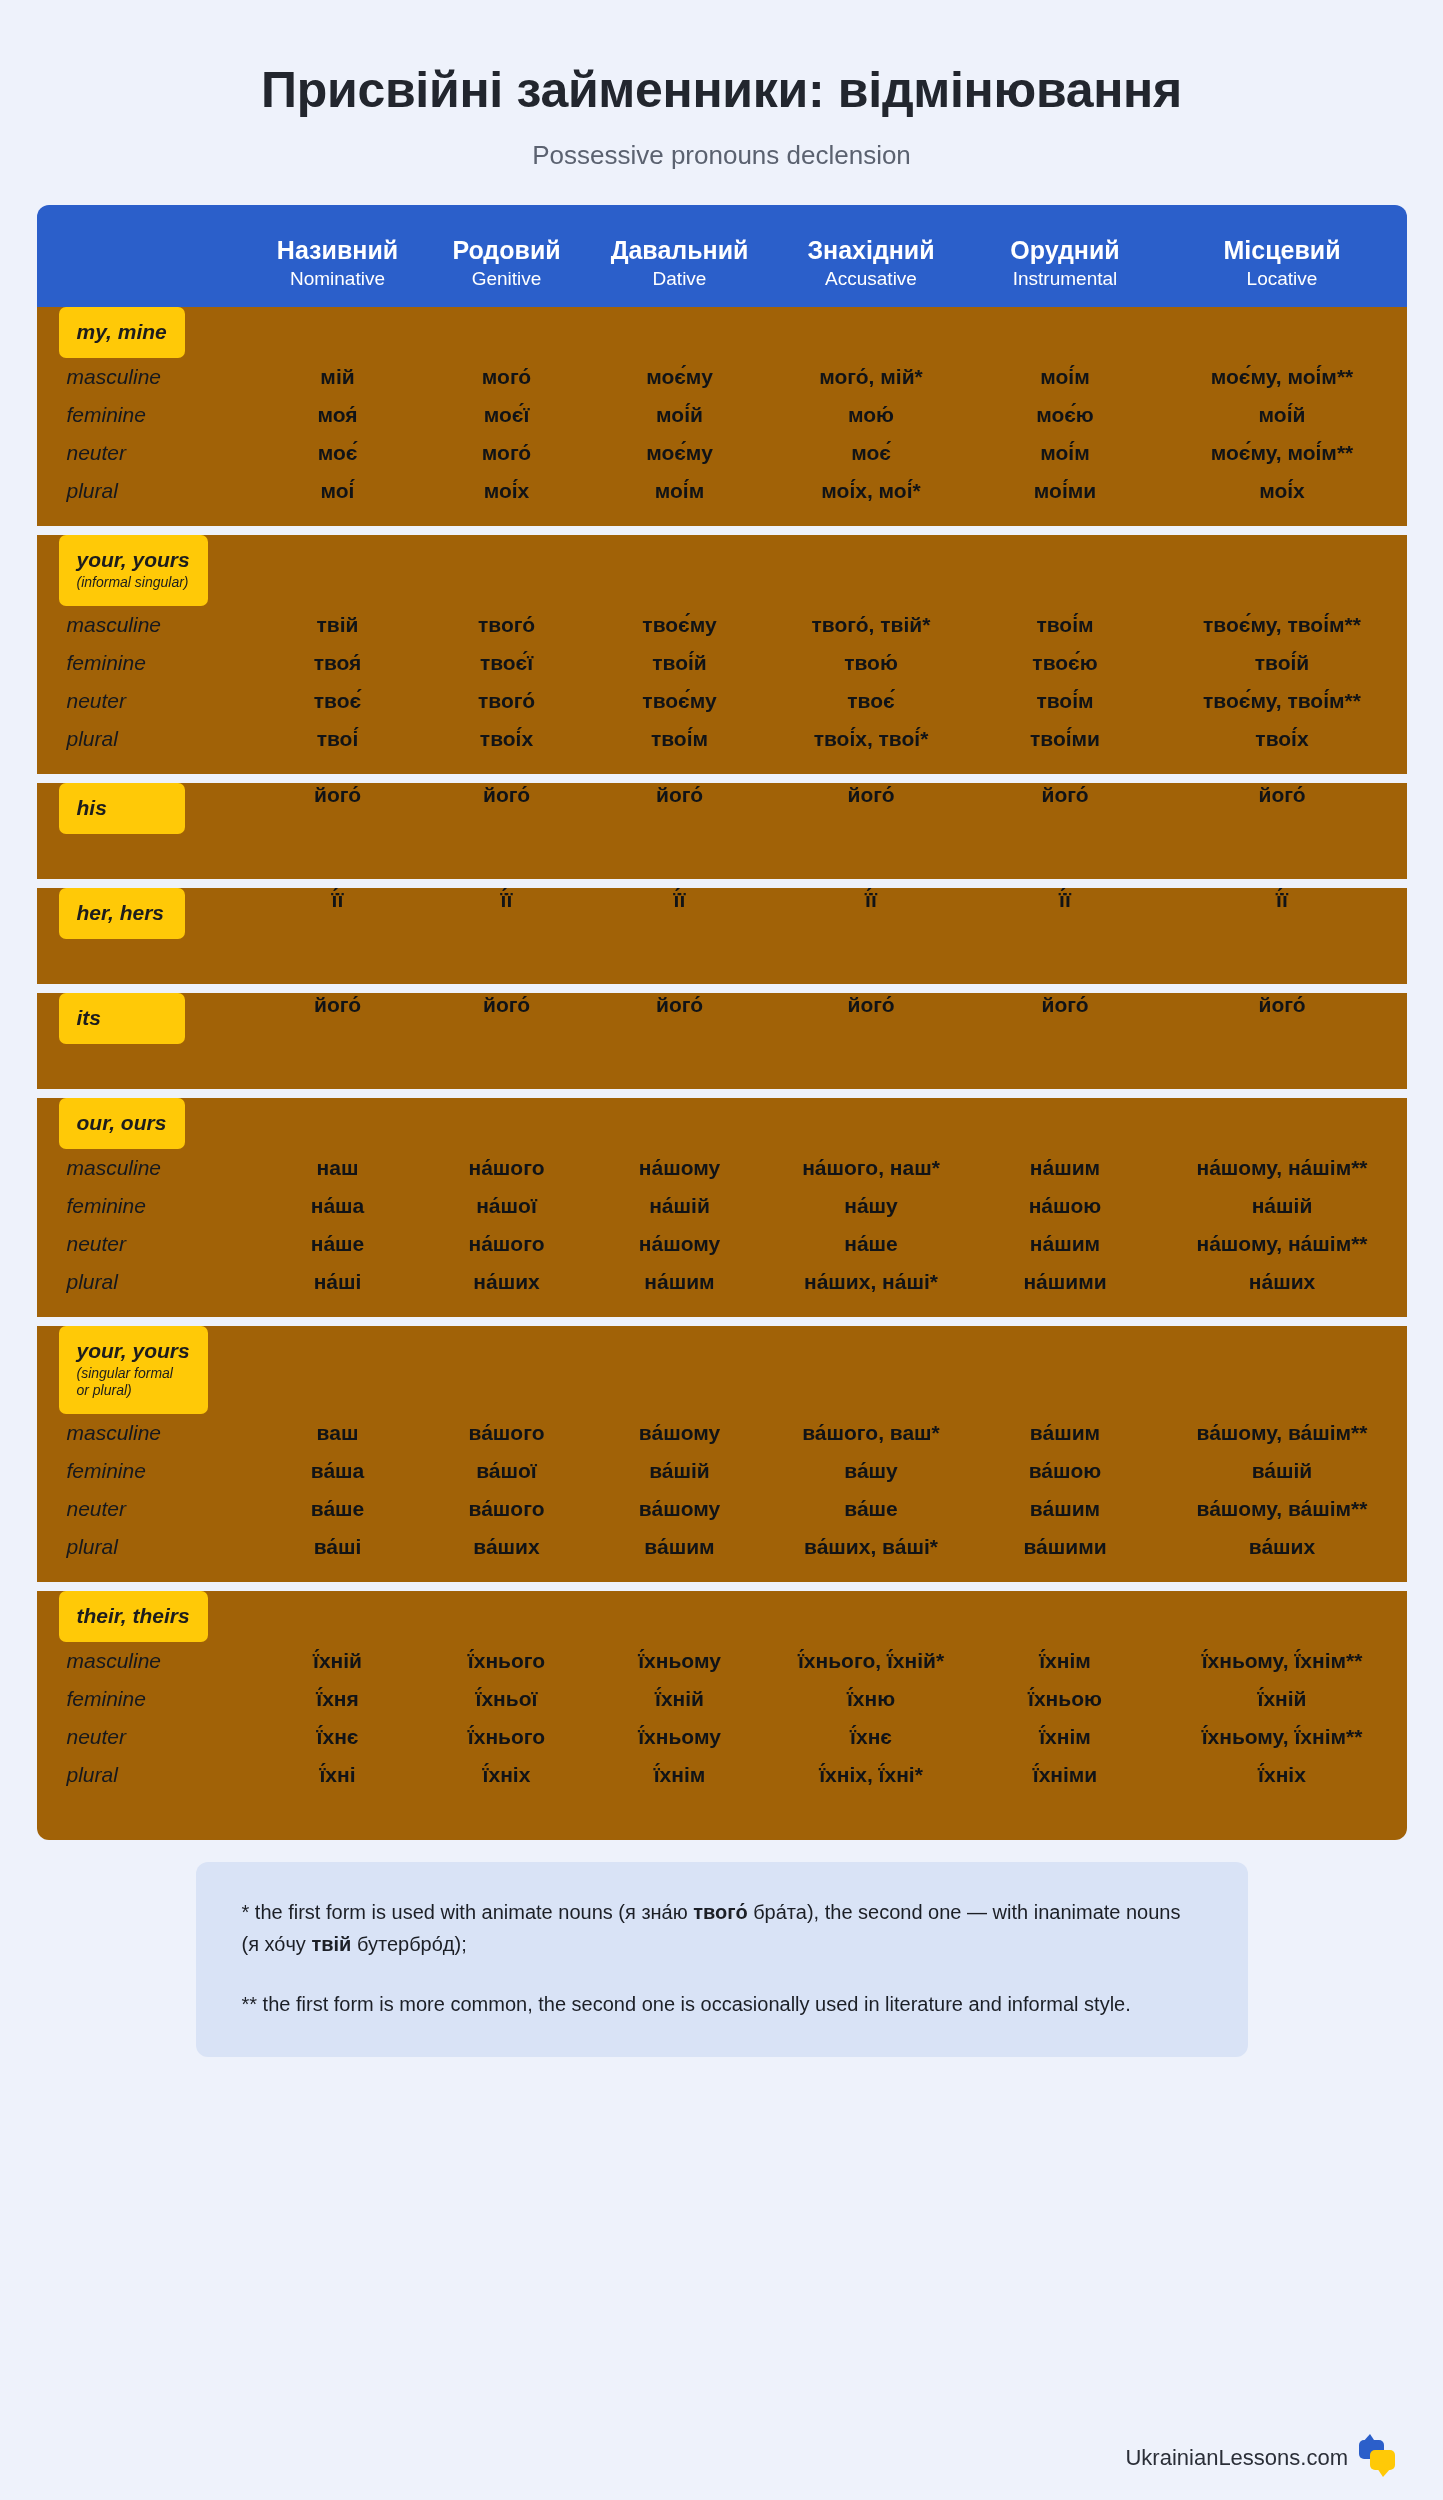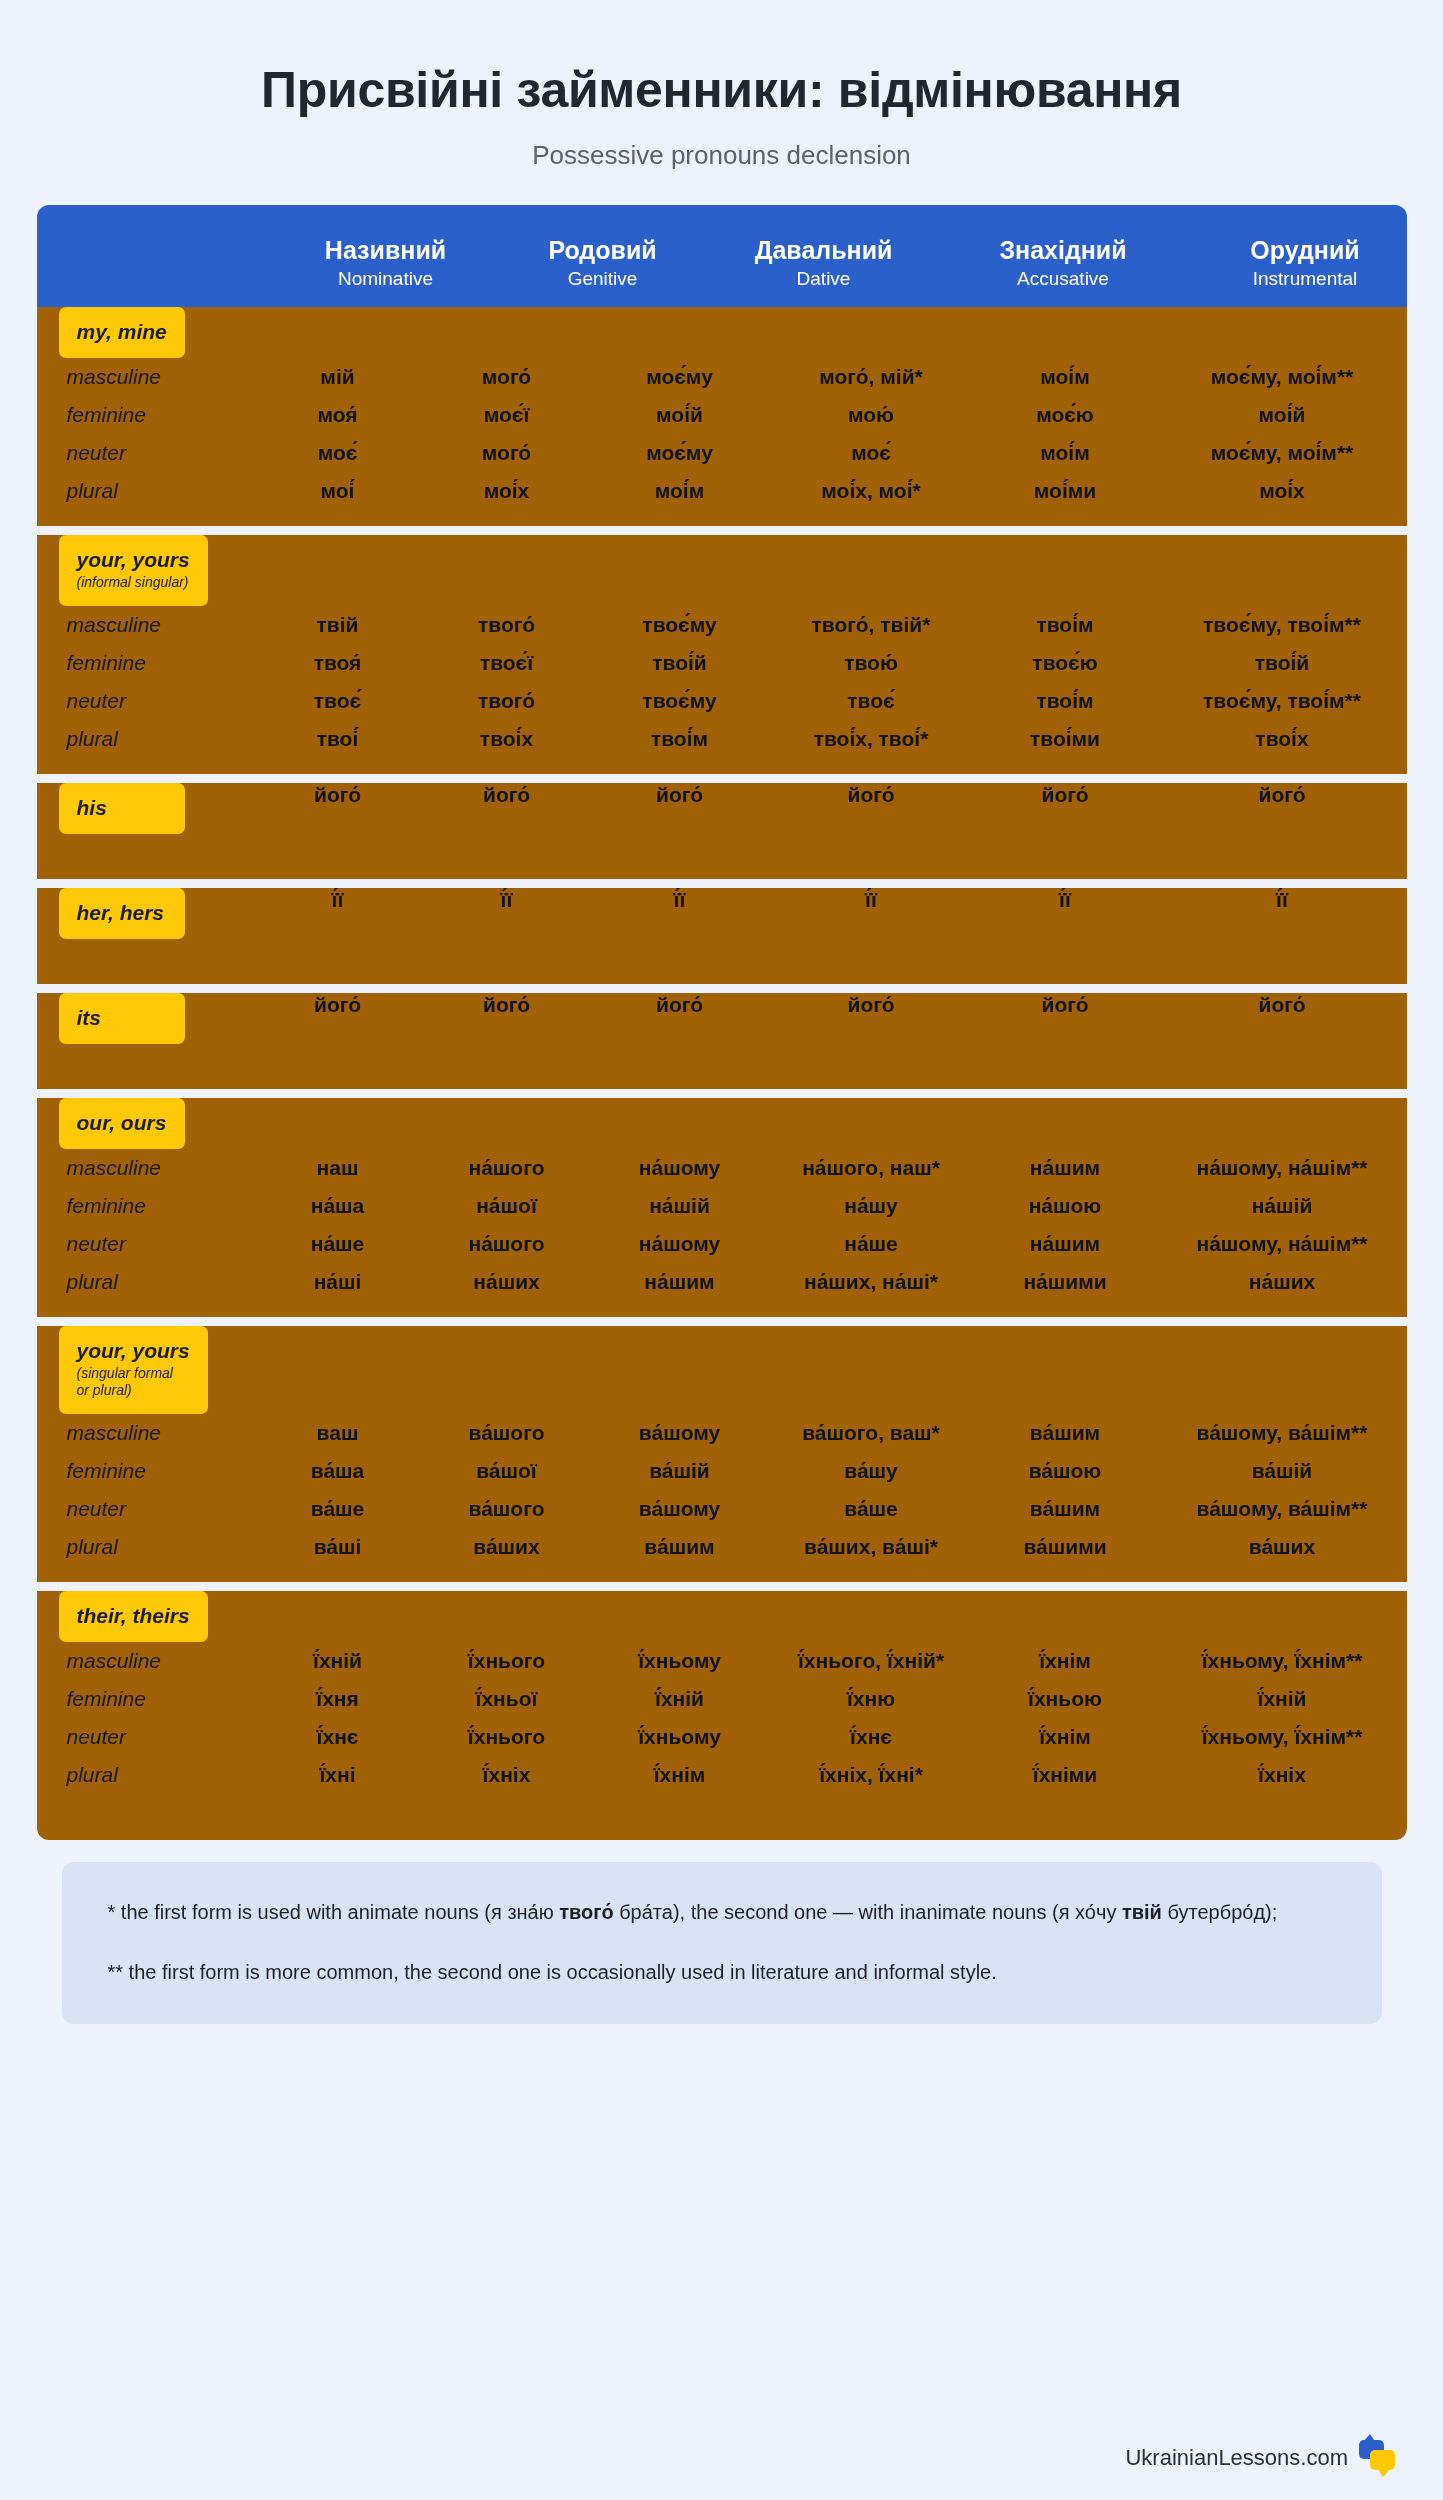--- a/index.html
+++ b/index.html
@@ -39,21 +39,20 @@
   }
 
   
   .case-header {
     background: #2b5fca;
     border-radius: 12px 12px 0 0;
     height: 102px;
     display: flex;
     align-items: center;
     padding-top: 14px;
-    gap: 48px;
   }
   .case-cell {
     text-align: center;
     color: #ffffff;
     line-height: 1.18;
   }
   .case-uk {
     font-size: 25px;
     font-weight: bold;
     display: block;
@@ -139,21 +138,21 @@
     text-align: center;
     font-size: 21px;
     font-weight: bold;
     color: #111316;
     white-space: nowrap;
   }
   .single-row .form { font-size: 21px; }
 
   
   .footnotes {
-    width: 1320px;
+    width: 1052px;
     margin: 22px auto 0 auto;
     background: #d9e3f6;
     border-radius: 12px;
     padding: 34px 46px 36px 46px;
   }
   .footnotes p {
     font-size: 20px;
     line-height: 1.62;
     color: #1c1f26;
   }

